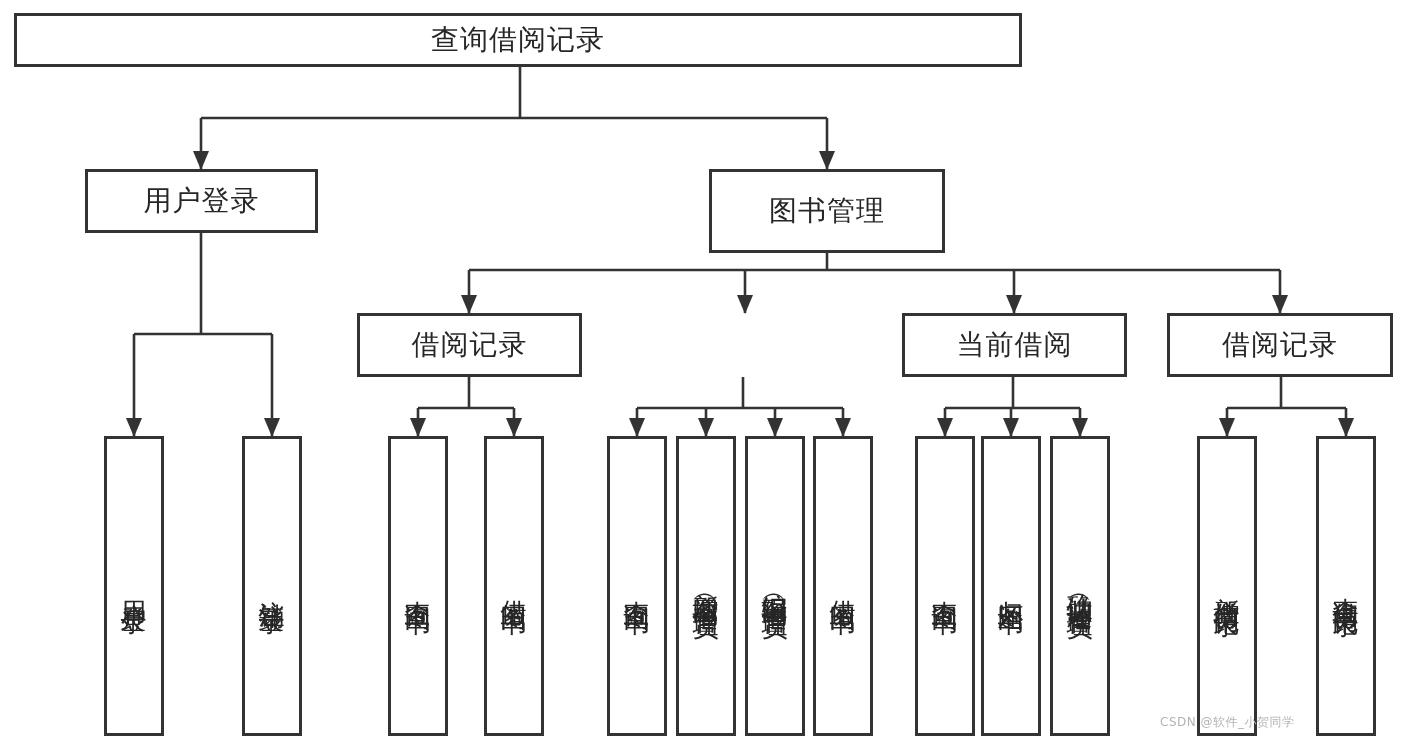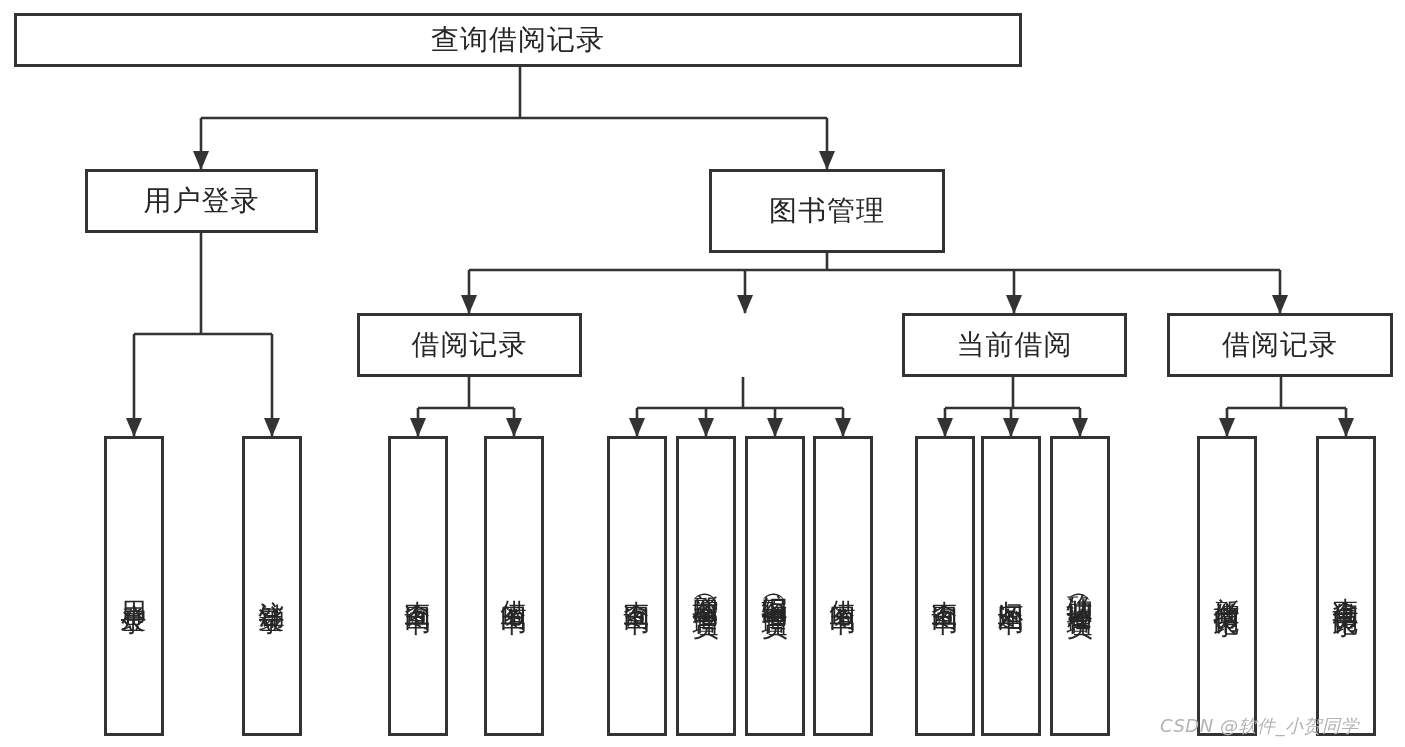--- a/index.html
+++ b/index.html
@@ -46,23 +46,22 @@
   .n-l3-2 {left:902px; top:313px; width:225px; height:64px;}
   .n-l3-3 {left:1167px;top:313px; width:226px; height:64px;}
   .leaf   {top:436px;width:60px;height:300px;}
   .n-g1-0{left:104px;} .n-g1-1{left:242px;}
   .n-g2-0{left:388px;} .n-g2-1{left:484px;}
   .n-g3-0{left:607px;} .n-g3-1{left:676px;} .n-g3-2{left:745px;} .n-g3-3{left:813px;}
   .n-g4-0{left:915px;} .n-g4-1{left:981px;} .n-g4-2{left:1050px;}
   .n-g5-0{left:1197px;} .n-g5-1{left:1316px;}
   .watermark{
     position:absolute;left:1160px;top:714px;z-index:3;
-    font-size:18px;letter-spacing:0.5px;color:var(--wm);
+    font-size:12px;letter-spacing:0.5px;color:var(--wm);
     white-space:nowrap;
-    font-style:italic;
   }
 </style>
 </head>
 <body>
 
 <div class="canvas">
 
   <svg class="connectors" width="1405" height="747" viewBox="0 0 1405 747">
     <defs>
       <marker id="ah" markerWidth="19" markerHeight="16" refX="18" refY="8" orient="auto" markerUnits="userSpaceOnUse">

